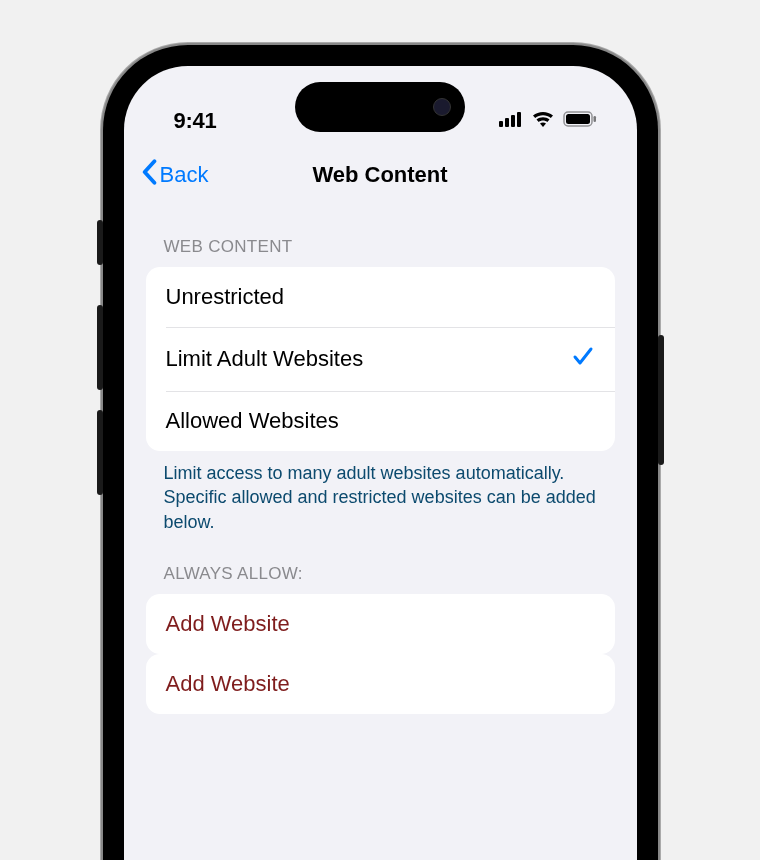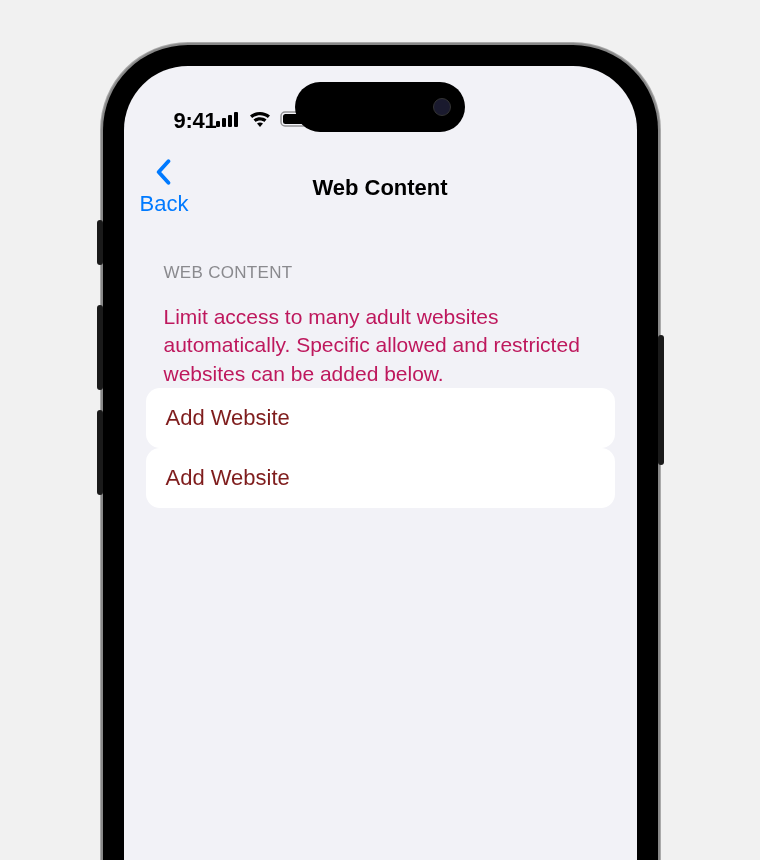--- a/index.html
+++ b/index.html
@@ -64,20 +64,21 @@
     }
     .camera {
       width: 18px;
       height: 18px;
       background: #1a1a2e;
       border-radius: 50%;
       border: 1px solid #333;
     }
     .status-bar {
       display: flex;
+      justify-content: space-between;
       align-items: center;
       padding: 34px 40px 0 50px;
       height: 75px;
     }
     .status-time {
       font-size: 22px;
       font-weight: 600;
       color: #000;
       letter-spacing: -0.3px;
     }
@@ -92,21 +93,20 @@
       padding: 18px 16px 14px 16px;
       position: relative;
     }
     .back-btn {
       display: flex;
       align-items: center;
       color: #007aff;
       font-size: 22px;
       font-weight: 400;
       cursor: pointer;
-      flex-direction: column;
     }
     .back-chevron {
       margin-right: 2px;
     }
     .nav-title {
       position: absolute;
       left: 50%;
       transform: translateX(-50%);
       font-size: 22px;
       font-weight: 600;
@@ -147,23 +147,23 @@
       height: 1px;
       background: #e3e3e6;
     }
     .list-row.link {
       color: #7f1d1d;
     }
     .check {
       color: #007aff;
     }
     .section-footer {
-      font-size: 21px;
+      font-size: 18px;
       line-height: 1.35;
-      color: #be185d;
+      color: #0c4a6e;
       padding: 10px 18px 0 18px;
     }
   </style>
 </head>
 <body>
 
 <div class="phone-frame">
   <div class="side-button side-btn-1"></div>
   <div class="side-button side-btn-2"></div>
   <div class="side-button side-btn-3"></div>
@@ -212,22 +212,39 @@
             </svg>
           </span>
           <span>Back</span>
         </div>
         <div class="nav-title">Web Content</div>
       </div>
 
       <div class="content">
 
         <div class="section-header">WEB CONTENT</div>
+        <div class="list-group">
+          <div class="list-row">
+            <span>Unrestricted</span>
+          </div>
+          <div class="list-row">
+            <span>Limit Adult Websites</span>
+            <span class="check">
+              <svg width="24" height="24" viewBox="0 0 24 24">
+                <path d="M4 13 L9 19 L20 5" stroke="#007aff" stroke-width="3" stroke-linecap="round" stroke-linejoin="round" fill="none"></path>
+              </svg>
+            </span>
+          </div>
+          <div class="list-row">
+            <span>Allowed Websites</span>
+          </div>
+        </div>
         <div class="section-footer">Limit access to many adult websites automatically. Specific allowed and restricted websites can be added below.</div>
 
+        <div class="section-header tight">ALWAYS ALLOW:</div>
         <div class="list-group">
           <div class="list-row link">
             <span>Add Website</span>
           </div>
         </div>
 
         <div class="list-group">
           <div class="list-row link">
             <span>Add Website</span>
           </div>

